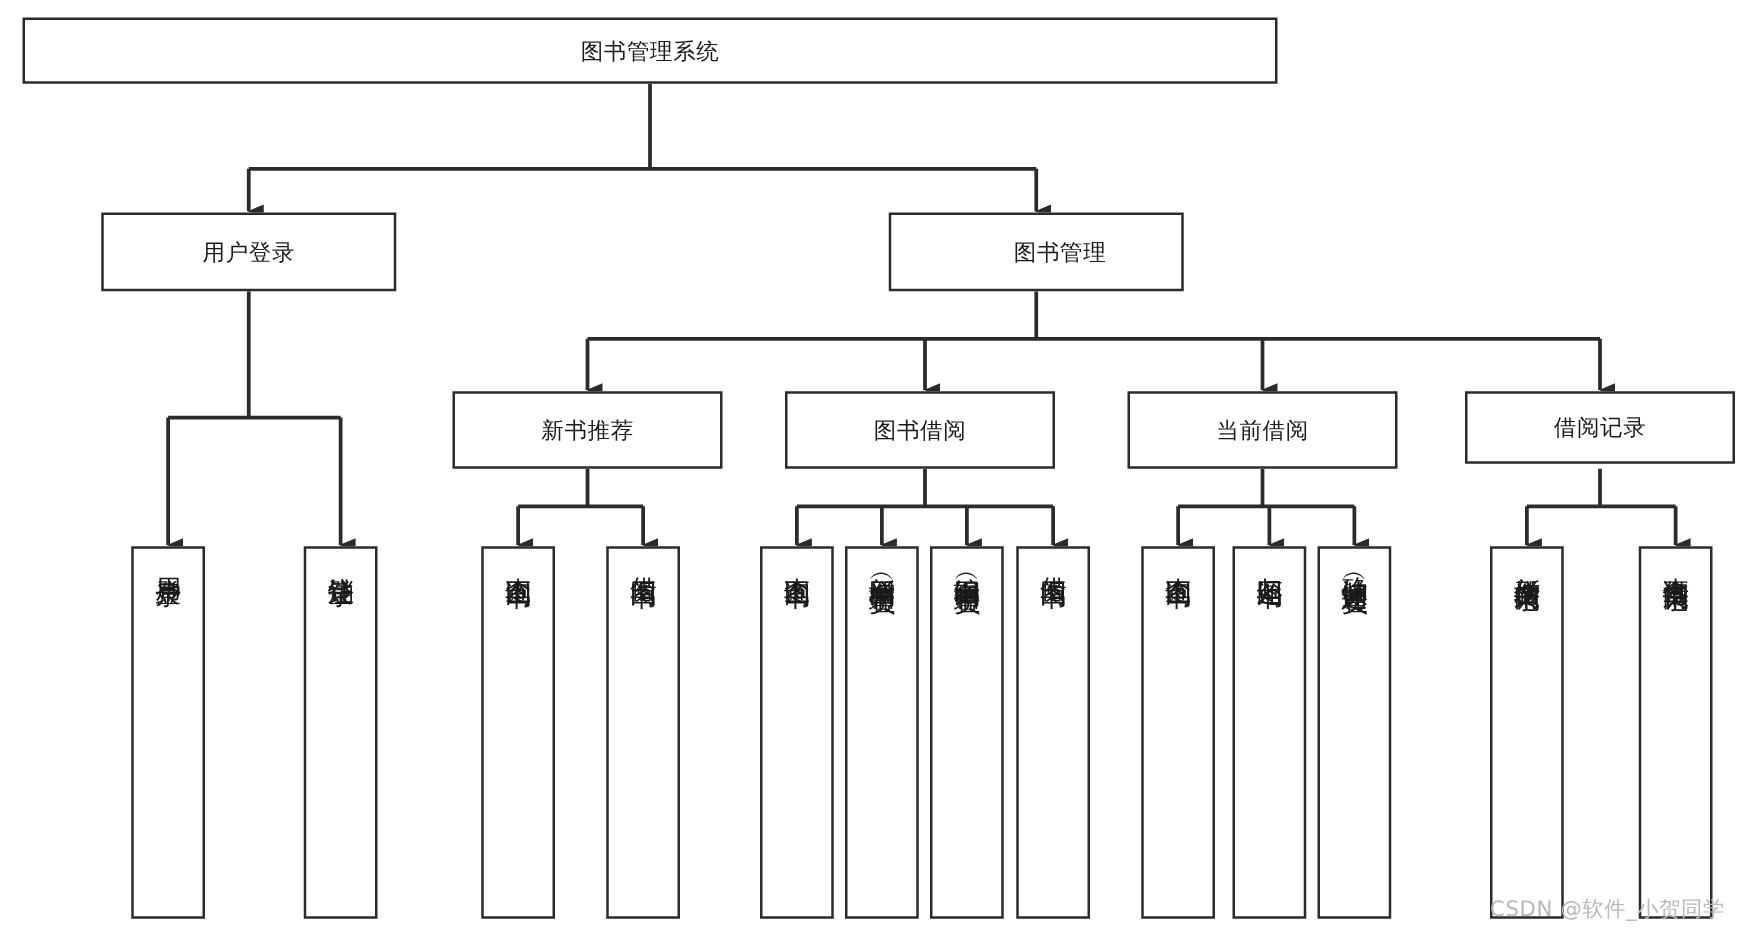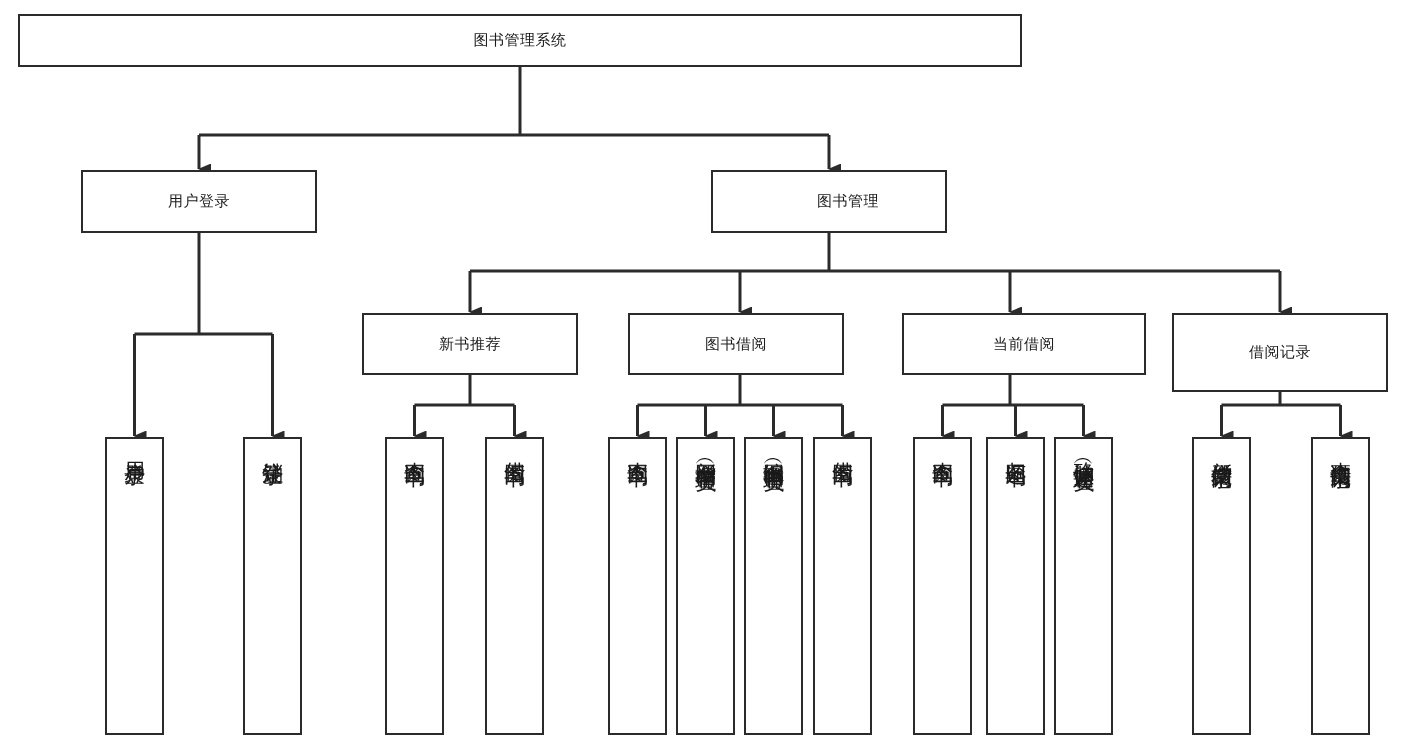--- a/index.html
+++ b/index.html
@@ -29,21 +29,21 @@
     position: absolute;
     box-sizing: border-box;
     border: 2px solid #2b2b2b;
     background: #ffffff;
     display: flex;
     align-items: center;
     justify-content: center;
     color: #1a1a1a;
   }
   .node.horiz {
-    font-size: 15px;
+    font-size: 18px;
     letter-spacing: 0.5px;
   }
   .node.vert {
     font-size: 21px;
     align-items: flex-start;
     justify-content: center;
     padding-top: 6px;
   }
   .node.vert .vtext {
     writing-mode: vertical-rl;
@@ -117,24 +117,24 @@
       </div>
       <div class="node horiz" style="left: 711px; top: 170px; width: 236px; height: 63px; padding-left: 38px;">
         <span>图书管理</span>
       </div>
       <div class="node horiz" style="left: 362px; top: 313px; width: 216px; height: 62px; text-align: right;">
         <span>新书推荐</span>
       </div>
       <div class="node horiz" style="left: 628px; top: 313px; width: 216px; height: 62px;">
         <span>图书借阅</span>
       </div>
-      <div class="node horiz" style="left: 902px; top: 313px; width: 244px; height: 62px;">
+      <div class="node horiz" style="left: 902px; top: 313px; width: 216px; height: 62px;">
         <span>当前借阅</span>
       </div>
-      <div class="node horiz" style="left: 1172px; top: 313px; width: 216px; height: 79px;">
+      <div class="node horiz" style="left: 1172px; top: 313px; width: 216px; height: 58px;">
         <span>借阅记录</span>
       </div>
       <div class="node vert" style="left: 105px; top: 437px; width: 59px; height: 298px;">
         <span class="vtext">用户登录</span>
       </div>
       <div class="node vert" style="left: 243px; top: 437px; width: 59px; height: 298px;">
         <span class="vtext">注销登录</span>
       </div>
       <div class="node vert" style="left: 385px; top: 437px; width: 59px; height: 298px;">
         <span class="vtext">查询图书</span>
@@ -164,14 +164,15 @@
         <span class="vtext">确认归还（管理员）</span>
       </div>
       <div class="node vert" style="left: 1192px; top: 437px; width: 59px; height: 298px;">
         <span class="vtext">新增借阅记录</span>
       </div>
       <div class="node vert" style="left: 1311px; top: 437px; width: 59px; height: 298px;">
         <span class="vtext">查询借阅记录</span>
       </div>
     </div>
 
+  <div class="watermark" style="left: 1192px; top: 716px; color: rgb(184, 184, 184);">CSDN @软件_小贺同学</div>
 
 </div>
 
 </body></html>

